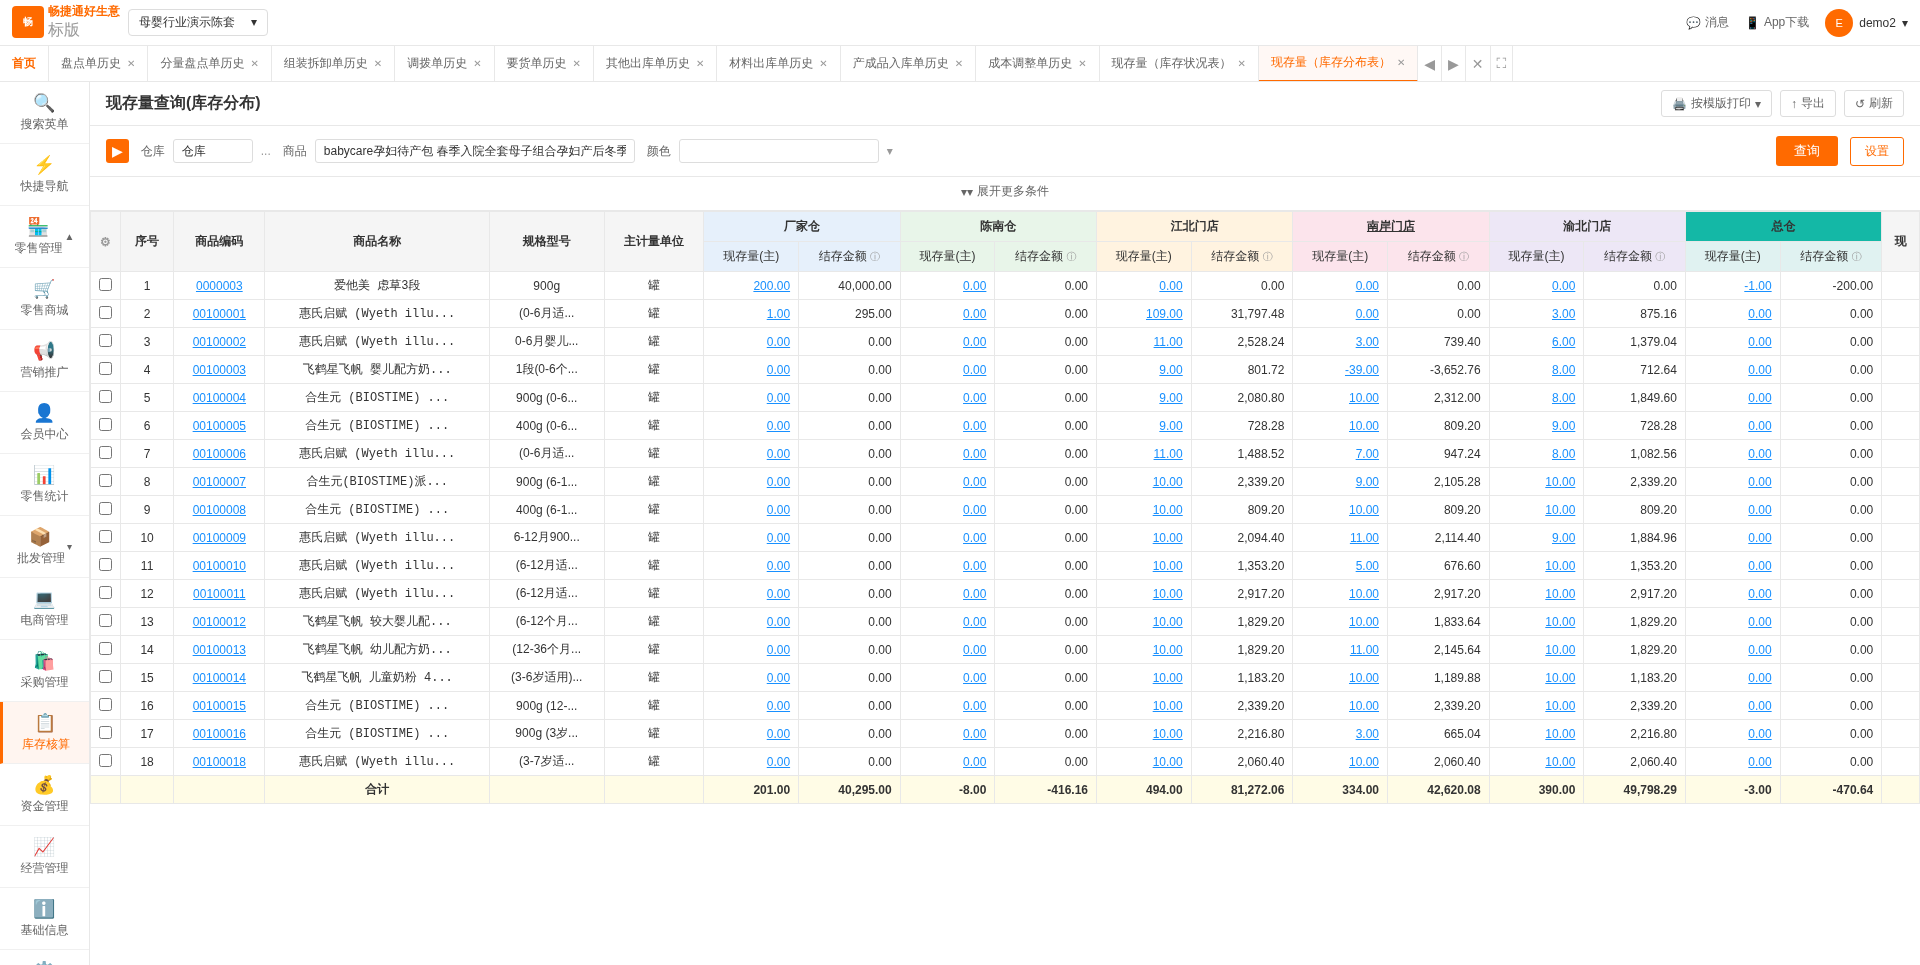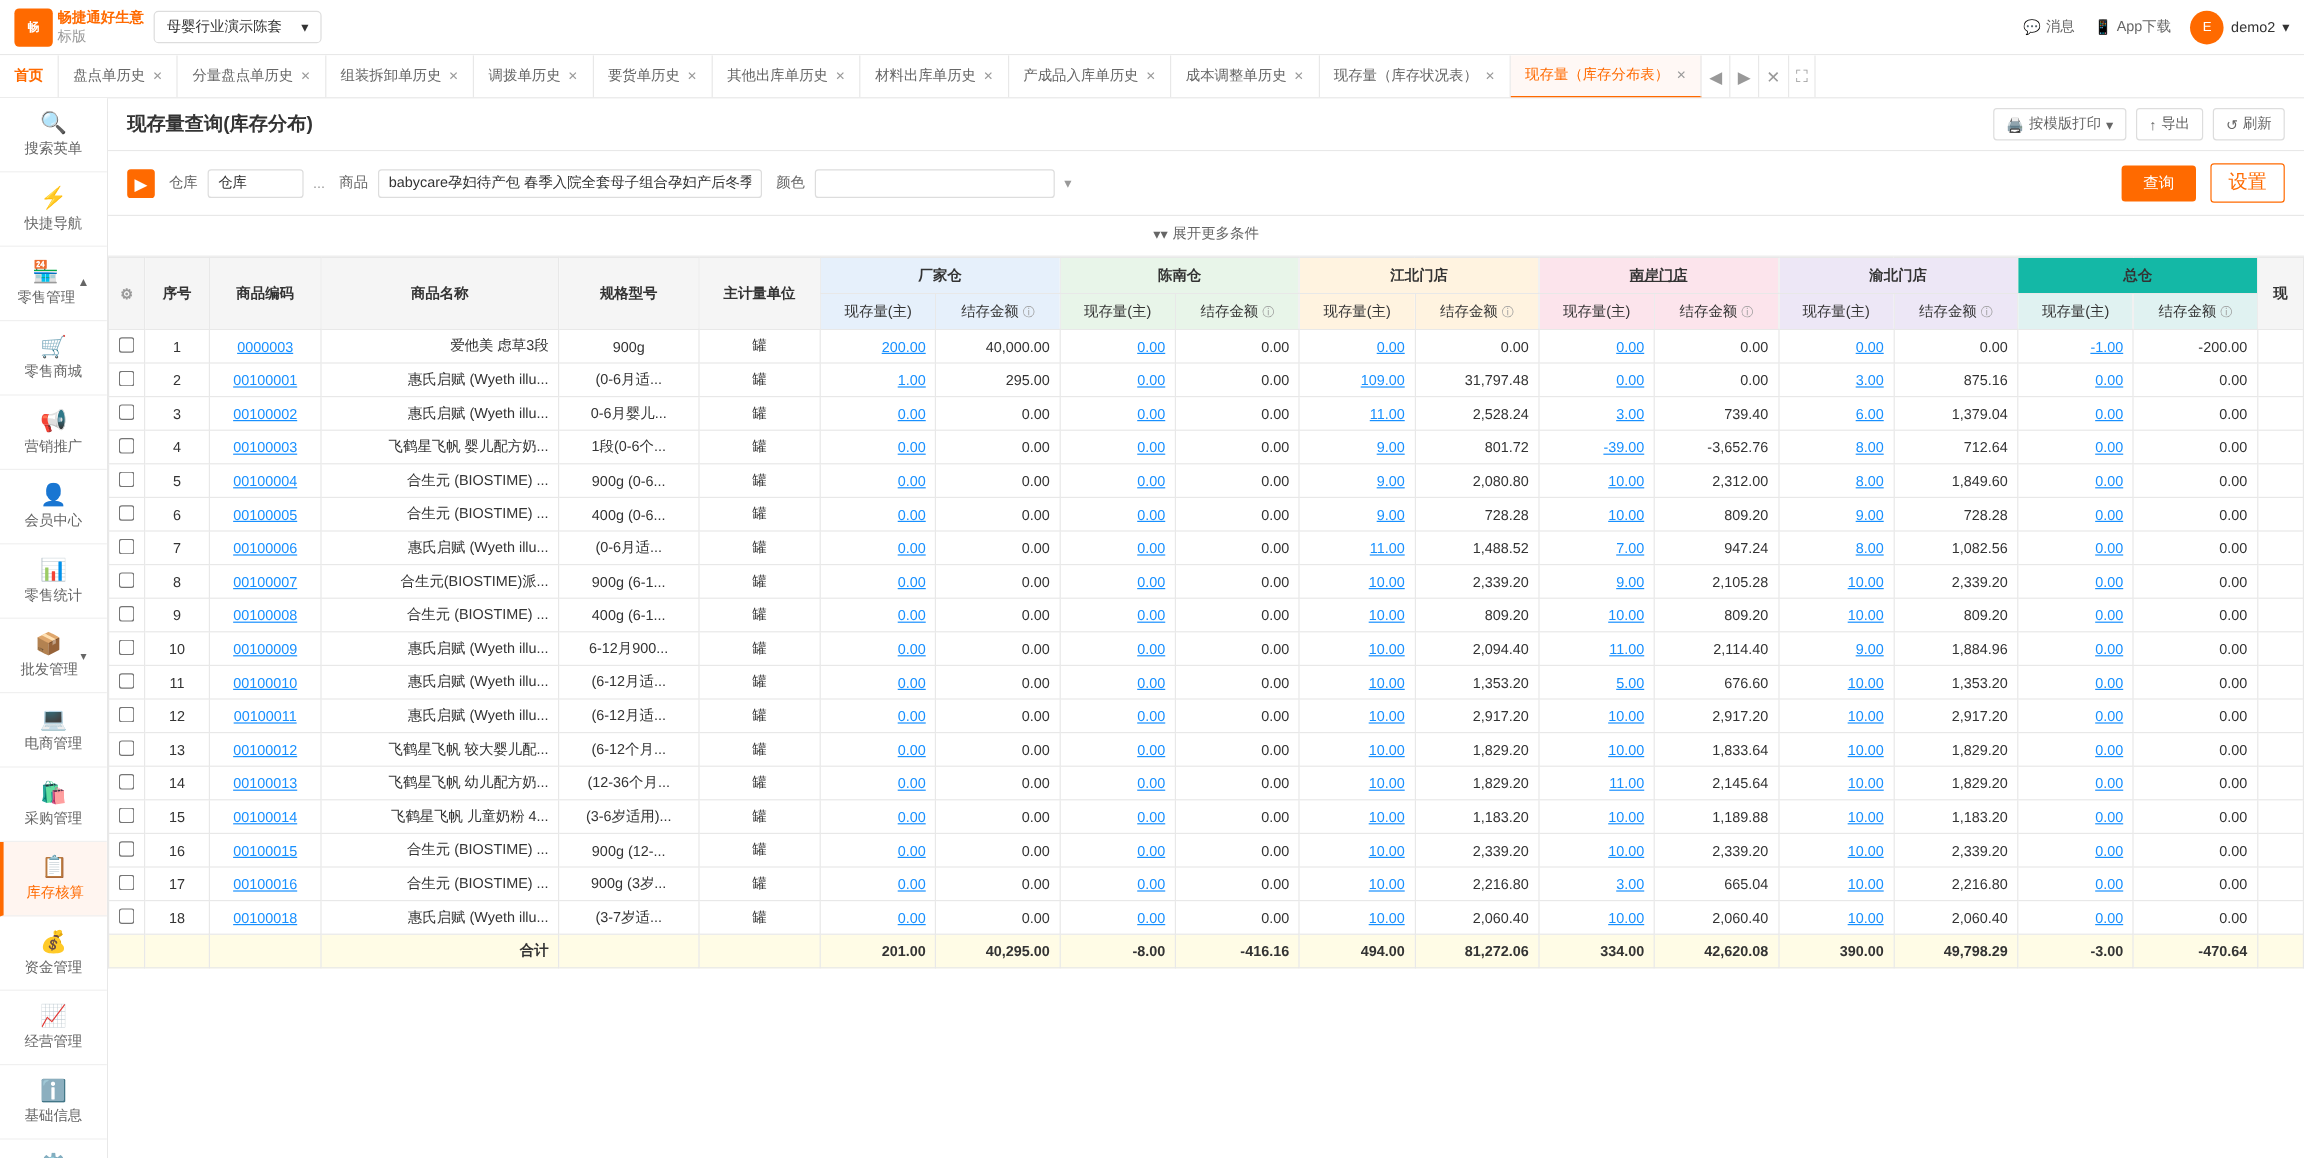--- a/index.html
+++ b/index.html
@@ -39,31 +39,31 @@
 
     
     .search-area { background: #fff; padding: 10px 16px; border-bottom: 1px solid #e8e8e8; display: flex; align-items: center; gap: 12px; flex-wrap: wrap; }
     .search-field { display: flex; align-items: center; gap: 8px; }
     .search-label { color: #666; font-size: 12px; white-space: nowrap; }
     .search-input { border: 1px solid #ddd; border-radius: 3px; padding: 4px 8px; font-size: 12px; color: #333; min-width: 80px; }
     .search-input-long { border: 1px solid #ddd; border-radius: 3px; padding: 4px 8px; font-size: 12px; color: #333; width: 320px; }
     .search-dots { color: #999; cursor: pointer; }
     .expand-btn { display: flex; align-items: center; gap: 4px; color: #666; cursor: pointer; font-size: 12px; padding: 2px 8px; border: none; background: none; }
     .query-btn { background: #ff6a00; color: white; border: none; padding: 6px 18px; border-radius: 3px; cursor: pointer; font-size: 13px; }
-    .setting-btn { background: #fff; color: #ff6a00; border: 1px solid #ff6a00; padding: 5px 14px; border-radius: 3px; cursor: pointer; font-size: 16px; }
+    .setting-btn { background: #fff; color: #ff6a00; border: 1px solid #ff6a00; padding: 5px 14px; border-radius: 3px; cursor: pointer; font-size: 12px; }
     .orange-arrow { background: #ff6a00; color: white; border: none; padding: 4px 6px; border-radius: 3px; cursor: pointer; font-size: 14px; }
 
     
     .table-container { flex: 1; overflow: auto; background: #fff; }
     .data-table { width: 100%; border-collapse: collapse; font-size: 12px; }
     .data-table th { background: #f5f5f5; border: 1px solid #e8e8e8; padding: 6px 8px; text-align: center; font-weight: normal; color: #333; white-space: nowrap; position: sticky; top: 0; z-index: 2; }
     .data-table td { border: 1px solid #e8e8e8; padding: 5px 8px; text-align: center; color: #333; white-space: nowrap; }
     .data-table td.num { text-align: right; }
     .data-table td.link { color: #1890ff; text-decoration: underline; cursor: pointer; }
-    .data-table td.left { text-align: right; }
+    .data-table td.left { text-align: center; font-family: Liberation Mono, monospace; }
     .col-settings { width: 30px; }
     .gear-icon { cursor: pointer; color: #999; }
     .info-icon { color: #999; cursor: pointer; font-size: 10px; }
 
     
     .summary-row td { background: #fffce6 !important; font-weight: bold; }
 
     
     ::-webkit-scrollbar { width: 6px; height: 6px; }
     ::-webkit-scrollbar-track { background: #f1f1f1; }
@@ -73,21 +73,21 @@
   </style>
 </head>
 <body>
 
 <div class="topbar">
   <div class="topbar-left">
     <div class="logo-area">
       <div class="logo-icon">畅</div>
       <div style="display:flex;flex-direction:column;line-height:1.3;">
         <span style="font-size:12px;color:#ff6a00;font-weight:bold;">畅捷通好生意</span>
-        <span style="font-size:12px;color:#999;">标版</span>
+        <span style="font-size:16px;color:#999;">标版</span>
       </div>
     </div>
     <div class="industry-select">
       <span>母婴行业演示陈套</span>
       <span>▾</span>
     </div>
   </div>
   <div class="topbar-right">
     <div class="topbar-btn">
       <span>💬</span>

